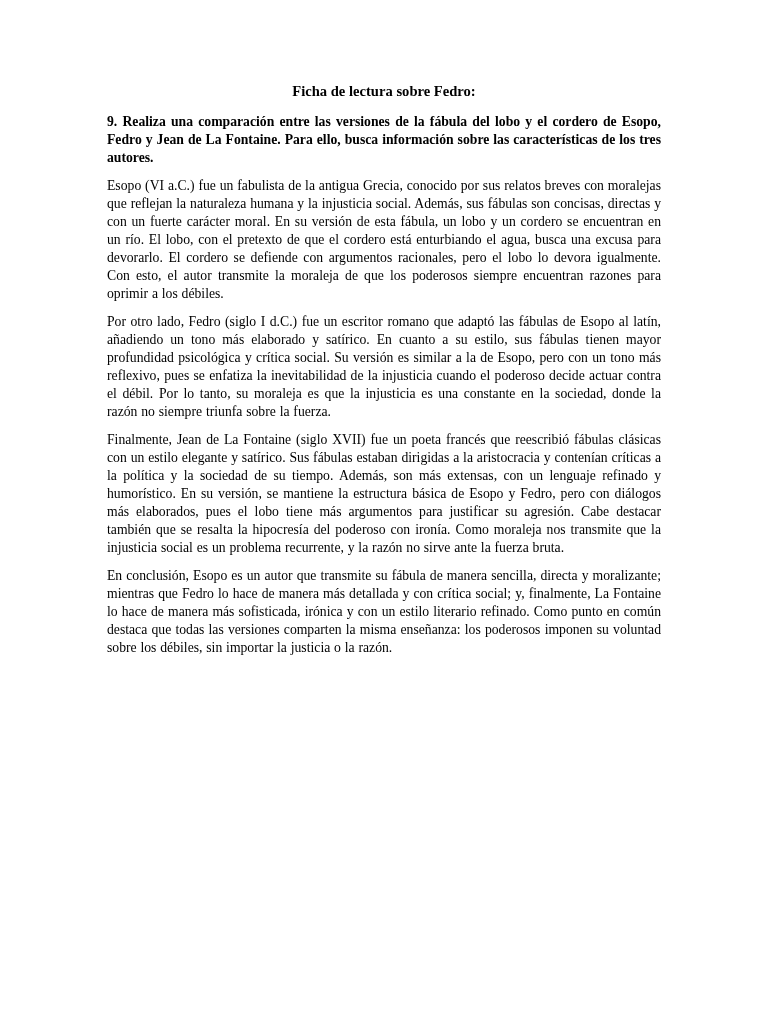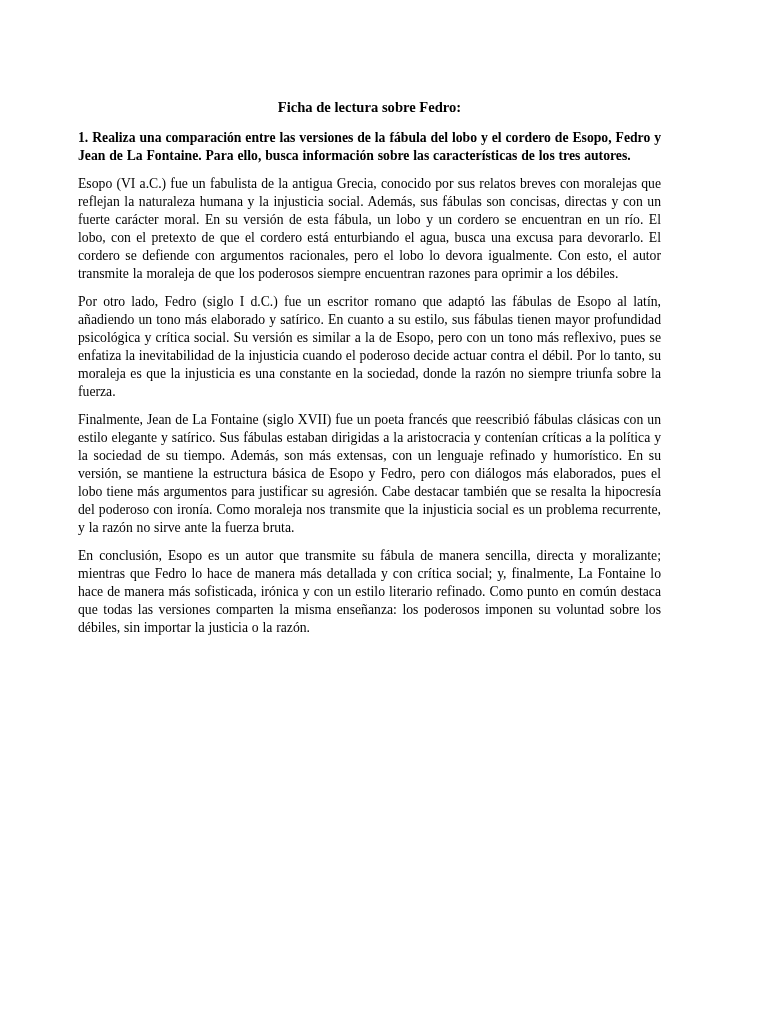--- a/index.html
+++ b/index.html
@@ -4,26 +4,26 @@
 <style>
   html, body {
     margin: 0;
     padding: 0;
     background: #ffffff;
   }
   .page {
     position: relative;
     width: 768px;
     height: 892px;
-    margin: 16px auto;
+    margin: 0 auto;
     background: #ffffff;
     color: #000000;
     font-family: "Liberation Serif", "DejaVu Serif", serif;
     box-sizing: border-box;
-    padding: 82px 107px 40px 78px;
+    padding: 82px 107px 40px 107px;
     overflow: hidden;
   }
   .doc-title {
     font-size: 14.6px;
     font-weight: bold;
     text-align: center;
     line-height: 18px;
     margin: 0 0 13px 0;
   }
   .para {
@@ -36,21 +36,21 @@
   .para.bold {
     font-weight: bold;
   }
 </style>
 </head>
 <body>
 
 <div class="page">
   <h1 class="doc-title">Ficha de lectura sobre Fedro:</h1>
 
-  <p class="para bold">1. Realiza una comparación entre las versiones de la fábula del lobo y el cordero de Esopo, Fedro y Jean de La Fontaine. Para ello, busca información sobre las características de los tres autores.</p>
+  <p class="para bold">9. Realiza una comparación entre las versiones de la fábula del lobo y el cordero de Esopo, Fedro y Jean de La Fontaine. Para ello, busca información sobre las características de los tres autores.</p>
 
 
   <p class="para">Esopo (VI a.C.) fue un fabulista de la antigua Grecia, conocido por sus relatos breves con moralejas que reflejan la naturaleza humana y la injusticia social. Además, sus fábulas son concisas, directas y con un fuerte carácter moral. En su versión de esta fábula, un lobo y un cordero se encuentran en un río. El lobo, con el pretexto de que el cordero está enturbiando el agua, busca una excusa para devorarlo.  El cordero se defiende con argumentos racionales, pero el lobo lo devora igualmente. Con esto, el autor transmite la moraleja de que los poderosos siempre encuentran razones para oprimir a los débiles.</p>
 
   <p class="para">Por otro lado, Fedro (siglo I d.C.) fue un escritor romano que adaptó las fábulas de Esopo al latín, añadiendo un tono más elaborado y satírico. En cuanto a su estilo, sus fábulas tienen mayor profundidad psicológica y crítica social. Su versión es similar a la de Esopo, pero con un tono más reflexivo, pues se enfatiza la inevitabilidad de la injusticia cuando el poderoso decide actuar contra el débil. Por lo tanto, su moraleja es que la injusticia es una constante en la sociedad, donde la razón no siempre triunfa sobre la fuerza.</p>
 
   <p class="para">Finalmente, Jean de La Fontaine (siglo XVII) fue un poeta francés que reescribió fábulas clásicas con un estilo elegante y satírico. Sus fábulas estaban dirigidas a la aristocracia y contenían críticas a la política y la sociedad de su tiempo. Además, son más extensas, con un lenguaje refinado y humorístico. En su versión, se mantiene la estructura básica de Esopo y Fedro, pero con diálogos más elaborados, pues el lobo tiene más argumentos para justificar su agresión. Cabe destacar también que se resalta la hipocresía del poderoso con ironía. Como moraleja nos transmite que la injusticia social es un problema recurrente, y la razón no sirve ante la fuerza bruta.</p>
 
   <p class="para">En conclusión, Esopo es un autor que transmite su fábula de manera sencilla, directa y moralizante; mientras que Fedro lo hace de manera más detallada y con crítica social; y, finalmente, La Fontaine lo hace de manera más sofisticada, irónica y con un estilo literario refinado.  Como punto en común destaca que todas las versiones comparten la misma enseñanza: los poderosos imponen su voluntad sobre los débiles, sin importar la justicia o la razón.</p>
 </div>

